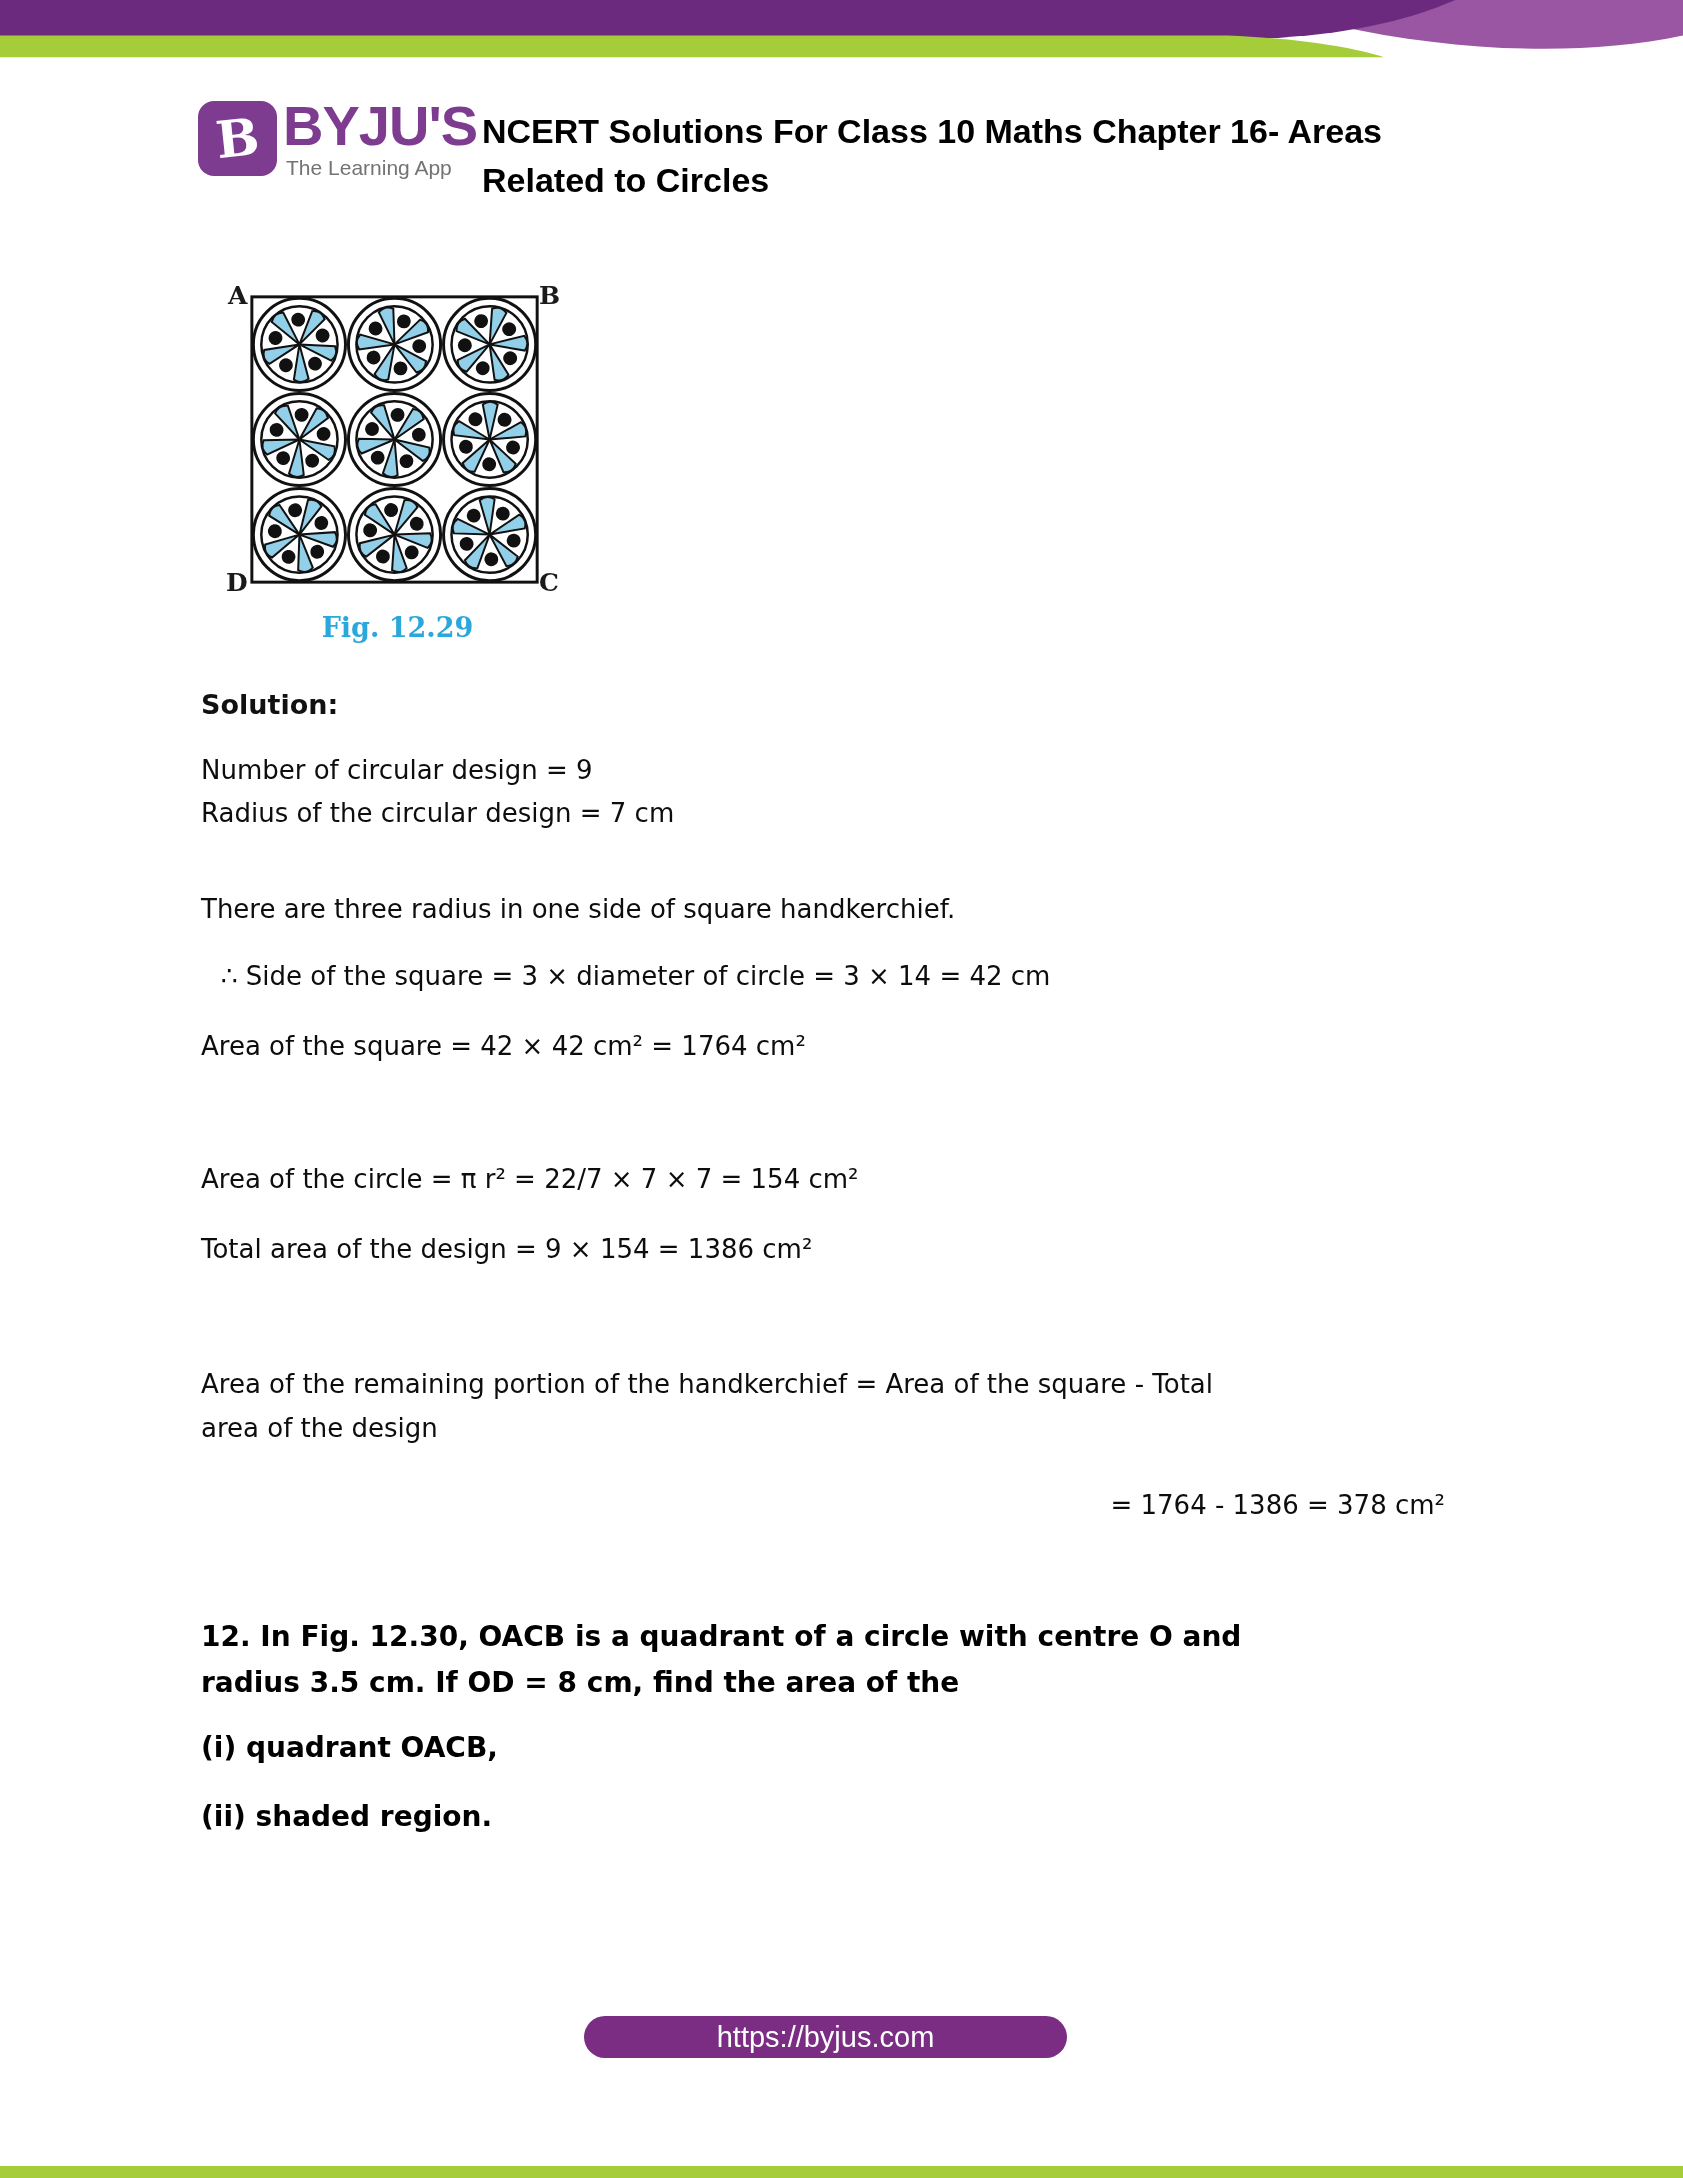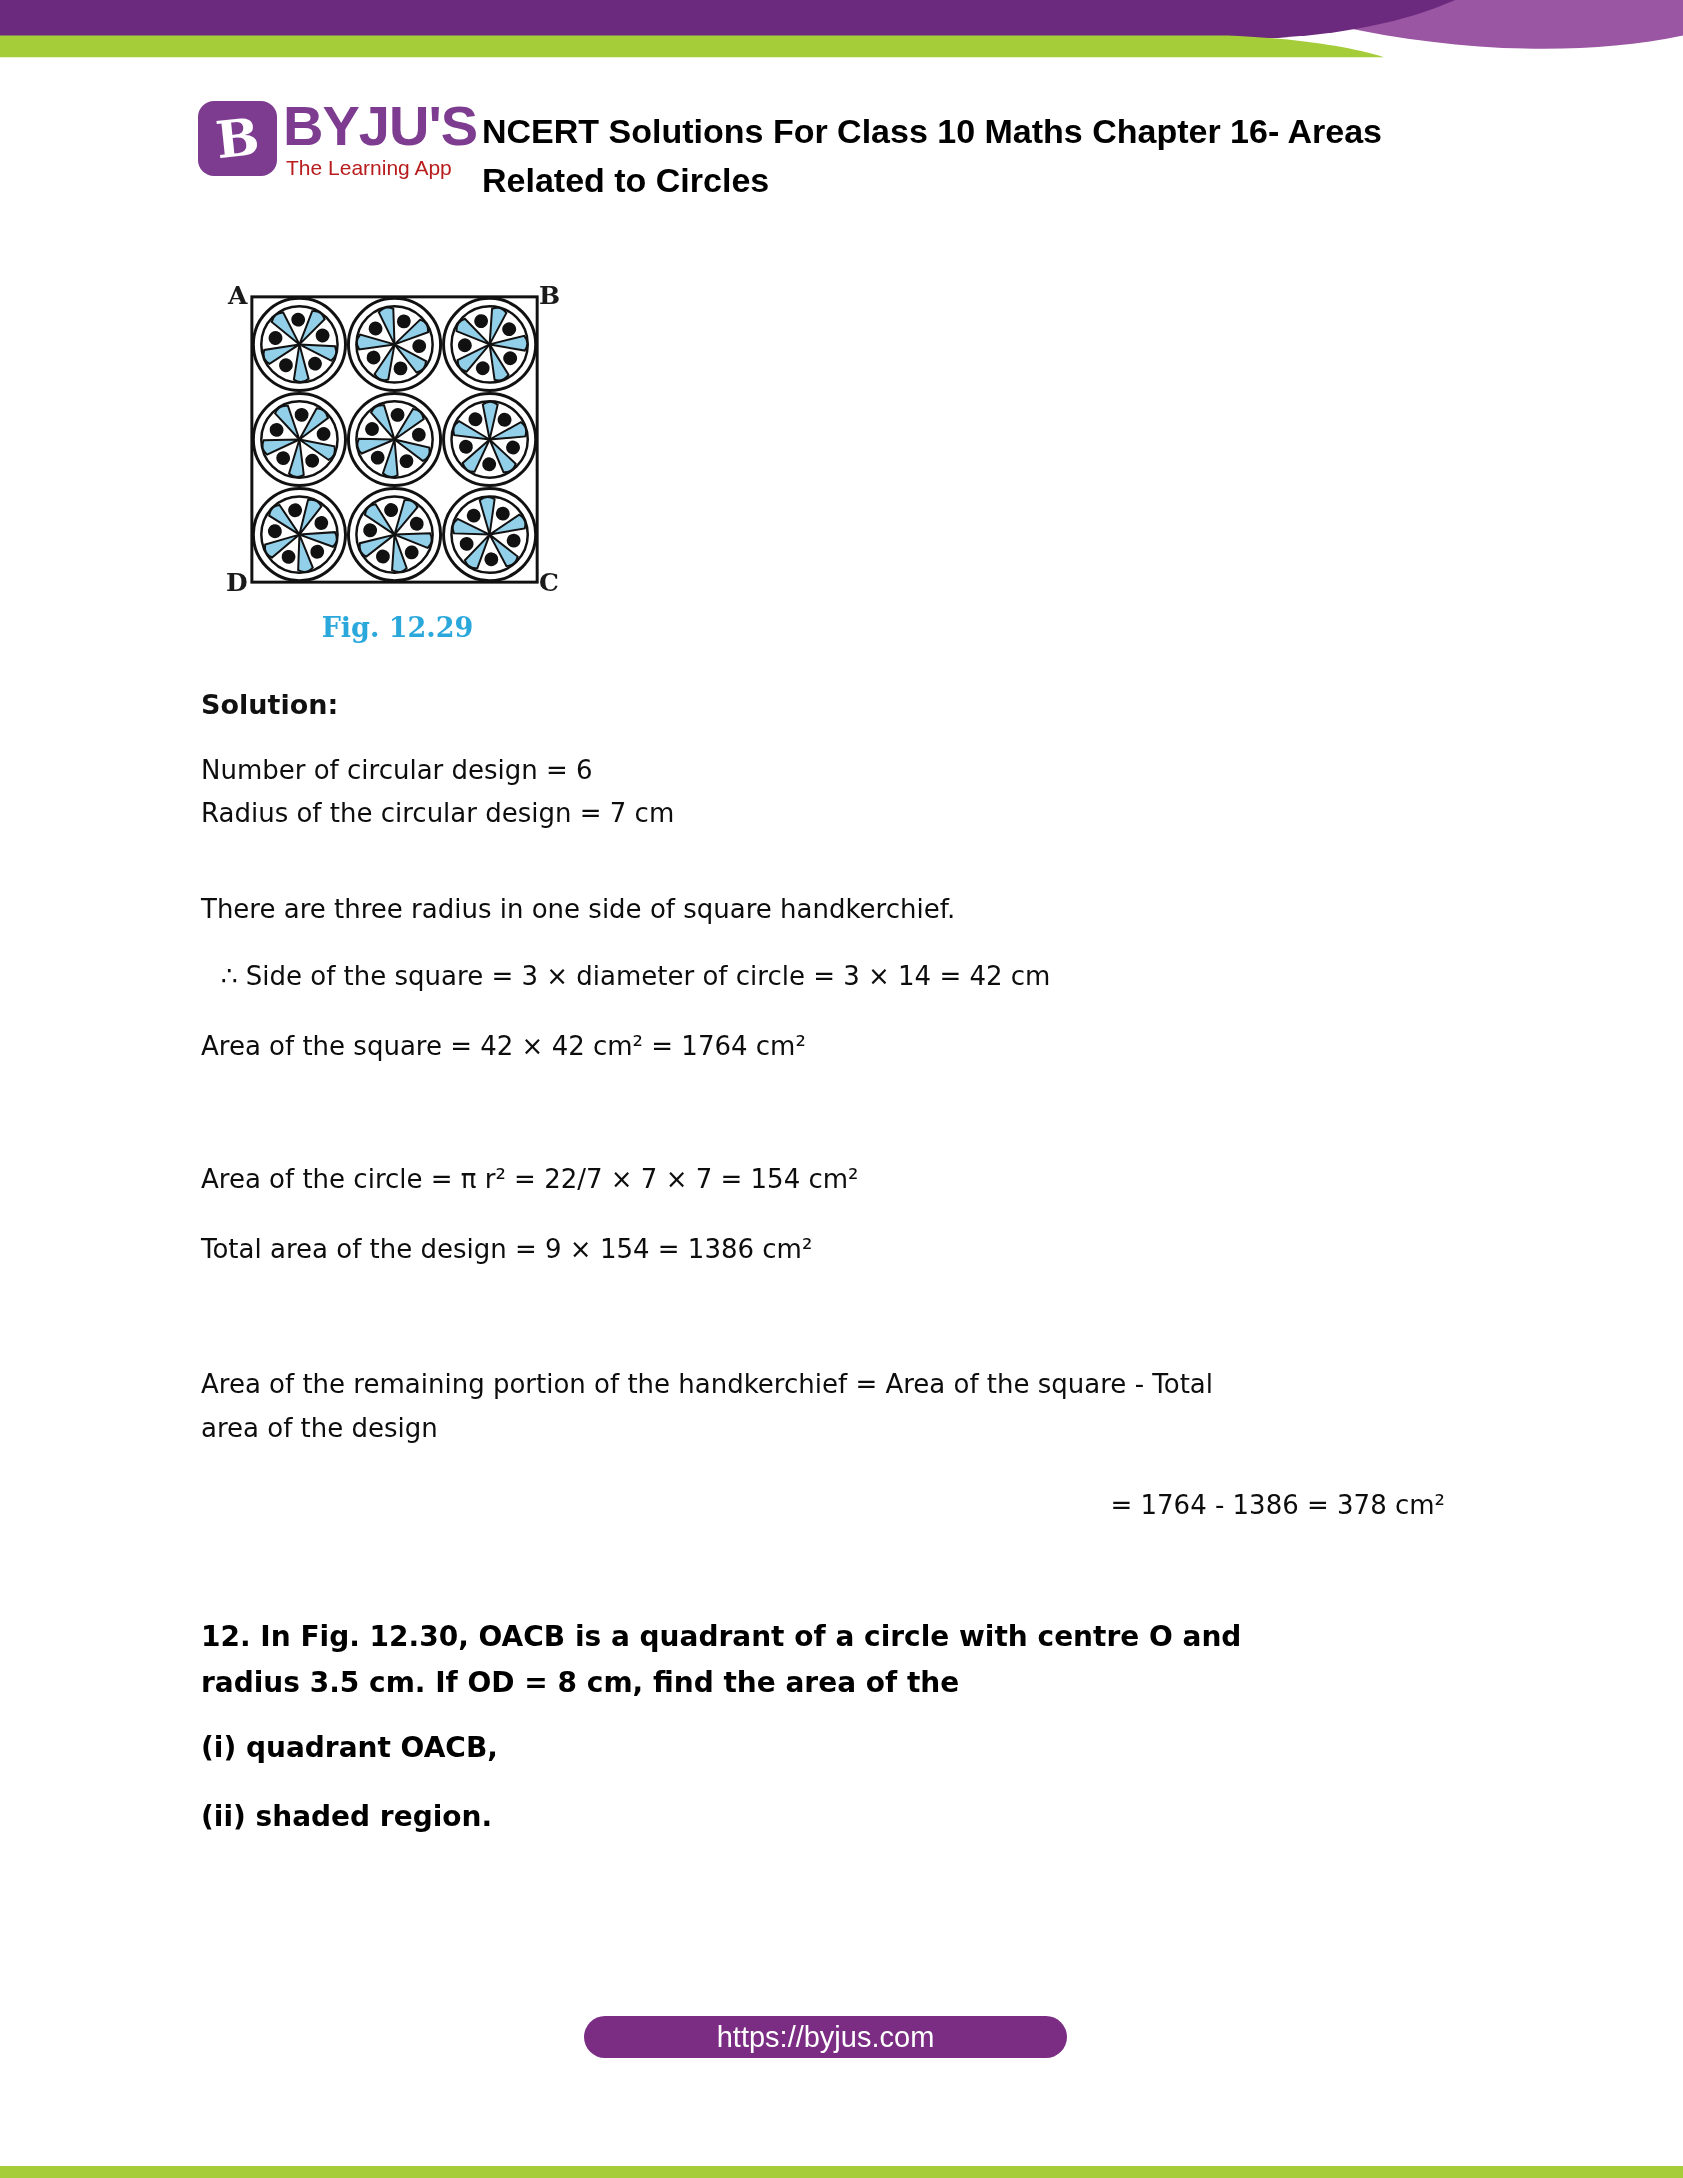--- a/index.html
+++ b/index.html
@@ -20,21 +20,21 @@
   .logo-icon span {
     color:#fff; font-family:"DejaVu Serif", serif; font-weight:bold;
     font-size:51px; transform:rotate(-6deg); line-height:1;
   }
   .brand {
     position:absolute; left:283px; top:93px; font-family:"Liberation Sans", sans-serif;
     font-weight:bold; font-size:56px; letter-spacing:-1px;
   }
   .tagline {
     position:absolute; left:286px; top:156px; font-family:"Liberation Sans", sans-serif;
-    font-size:21px; color:#b91c1c;
+    font-size:21px; color:#737373;
   }
 
   
   .doc-title {
     position:absolute; left:482px; top:107px; width:1089px;
     font-family:"Liberation Sans", sans-serif; font-weight:bold;
     font-size:34px; line-height:49px; color:#000;
   }
 
   
@@ -231,21 +231,21 @@
         </g>
       </svg>
     <div class="corner-label cl-a">A</div>
     <div class="corner-label cl-b">B</div>
     <div class="corner-label cl-d">D</div>
     <div class="corner-label cl-c">C</div>
     <div class="fig-caption" style="color: rgb(42, 168, 220);">Fig. 12.29</div>
   </div>
 
   <div class="sol-heading">Solution:</div>
-  <p class="line l1">Number of circular design = 6</p>
+  <p class="line l1">Number of circular design = 9</p>
   <p class="line l2">Radius of the circular design = 7 cm</p>
   <p class="line l3">There are three radius in one side of square handkerchief.</p>
   <p class="line l4">∴ Side of the square = 3 × diameter of circle = 3 × 14 = 42 cm</p>
   <p class="line l5">Area of the square = 42 × 42 cm² = 1764 cm²</p>
   <p class="line l6">Area of the circle = π r² = 22/7 × 7 × 7 = 154 cm²</p>
   <p class="line l7">Total area of the design = 9 × 154 = 1386 cm²</p>
   <p class="line l8a">Area of the remaining portion of the handkerchief = Area of the square - Total</p>
   <p class="line l8b">area of the design</p>
   <p class="eq">= 1764 - 1386 = 378 cm²</p>
 

